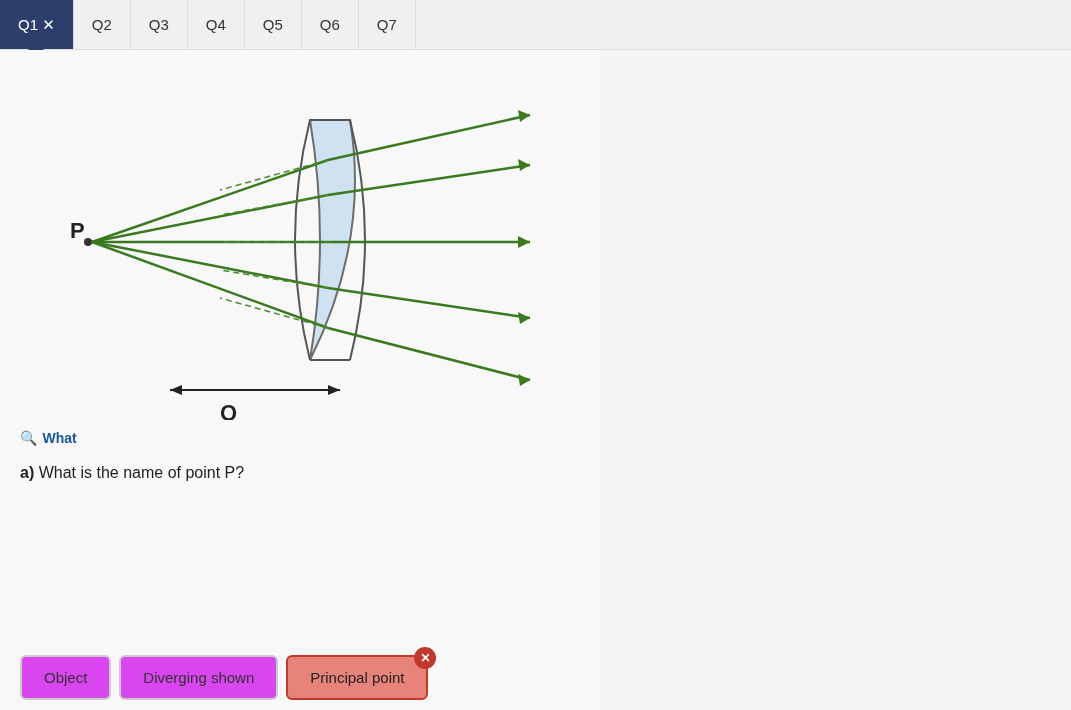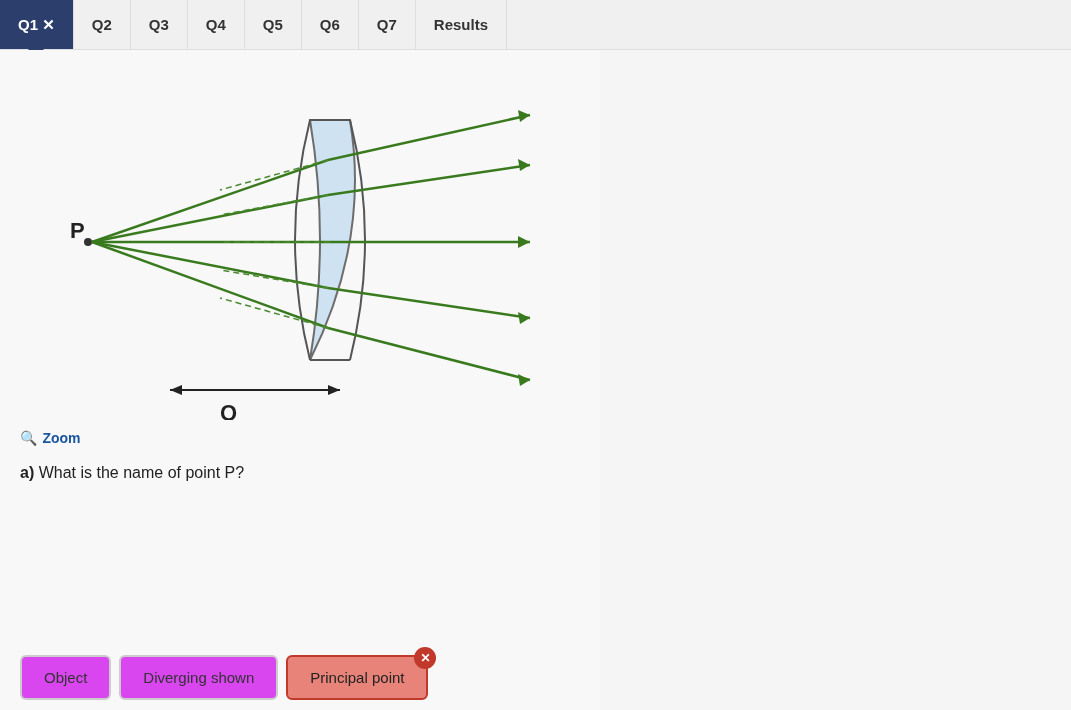--- a/index.html
+++ b/index.html
@@ -21,21 +21,21 @@
       border-bottom: 1px solid #ddd;
       height: 50px;
       flex-shrink: 0;
     }
     .nav-item {
       display: flex;
       align-items: center;
       justify-content: center;
       padding: 0 18px;
       font-size: 15px;
-      font-weight: 700;
+      font-weight: 400;
       color: #333;
       cursor: pointer;
       border-right: 1px solid #ddd;
       white-space: nowrap;
     }
     .nav-item.active {
       background: #2c3e6b;
       color: white;
       position: relative;
     }
@@ -182,23 +182,20 @@
   </div>
   <div class="nav-item">
     <span>Q5</span>
   </div>
   <div class="nav-item">
     <span>Q6</span>
   </div>
   <div class="nav-item">
     <span>Q7</span>
   </div>
-  <div class="nav-item results">
-    <span>Results</span>
-  </div>
 </div>
 
 <div class="main-content">
   <div class="left-panel">
 
     <div class="diagram-container">
       <svg class="diagram" viewBox="0 0 560 360" xmlns="http://www.w3.org/2000/svg">
 
         <path d="M 290,60 Q 310,180 290,300 Q 350,180 330,60 Z" fill="#c8dff0" stroke="#555" stroke-width="2" opacity="0.85"></path>
 
@@ -245,21 +242,21 @@
 
         <polygon points="320,330 308,325 308,335" fill="#222"></polygon>
 
         <text x="200" y="360" font-size="22" font-weight="bold" fill="#222">Q</text>
 
       </svg>
     </div>
 
     <div class="zoom-btn">
       <span>🔍</span>
-      <span>Zoom</span>
+      <span>What</span>
     </div>
 
 
     <p class="question-part">
       <strong>a)</strong>&nbsp;<span>What is the name of point P?</span>
     </p>
 
     <div class="answer-options">
       <button class="answer-btn">
         <span>Object</span>

